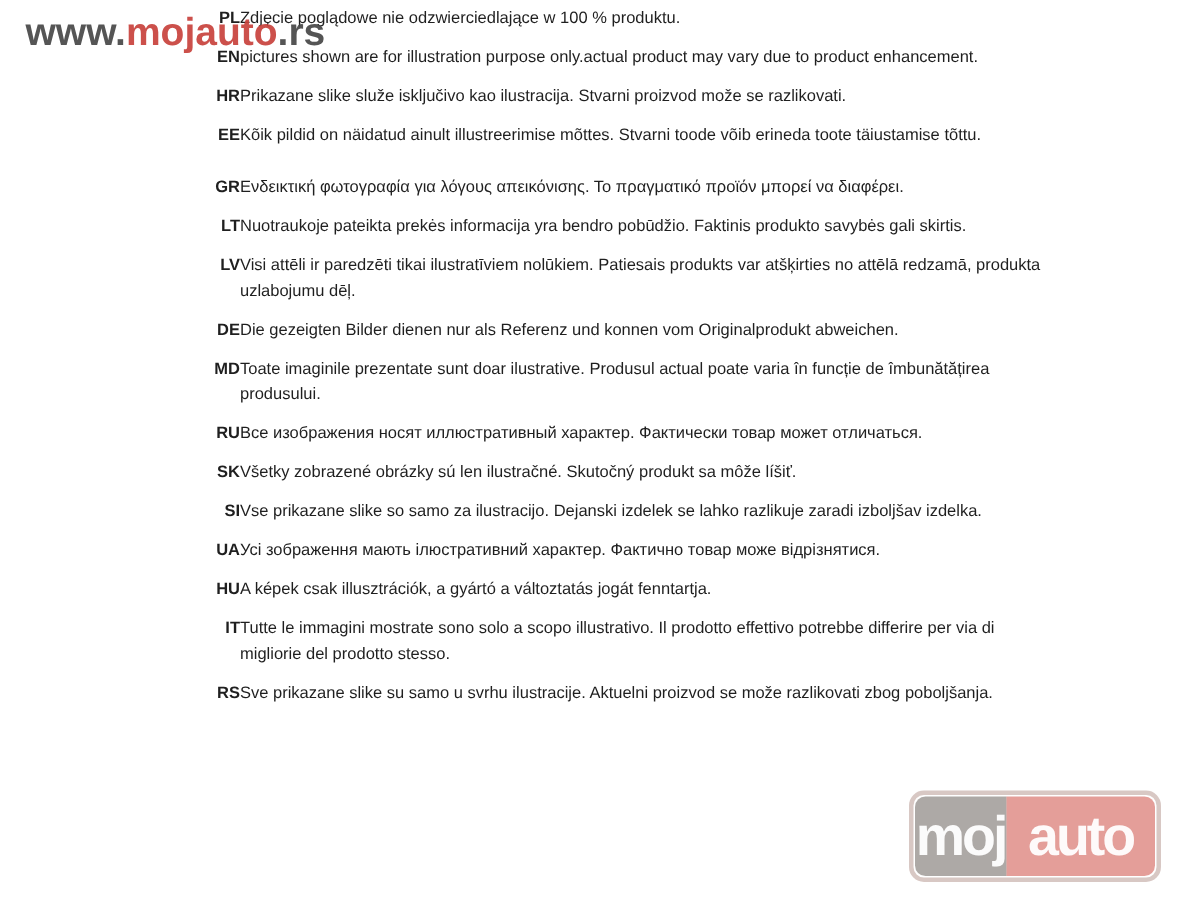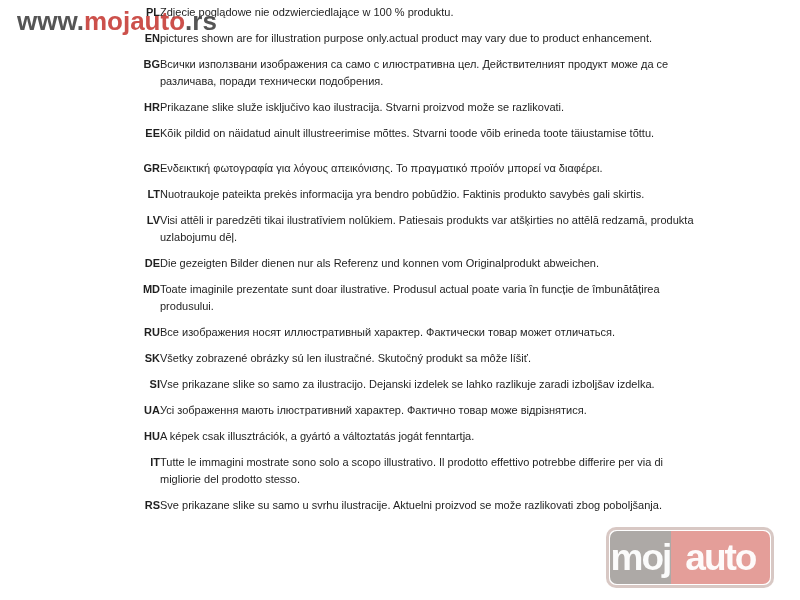--- a/index.html
+++ b/index.html
@@ -65,25 +65,20 @@
   <div class="row">
     <span class="code">PL</span>
     <span class="text">Zdjęcie poglądowe nie odzwierciedlające w 100 % produktu.</span>
   </div>
 
   <div class="row">
     <span class="code">EN</span>
     <span class="text">pictures shown are for illustration purpose only.actual product may vary due to product enhancement.</span>
   </div>
 
-  <div class="row">
-    <span class="code">BG</span>
-    <span class="text">Всички използвани изображения са само с илюстративна цел. Действителният продукт може да се
-различава, поради технически подобрения.</span>
-  </div>
 
   <div class="row">
     <span class="code">HR</span>
     <span class="text">Prikazane slike služe isključivo kao ilustracija. Stvarni proizvod može se razlikovati.</span>
   </div>
 
 
   <div class="row">
     <span class="code">EE</span>
     <span class="text">Kõik pildid on näidatud ainult illustreerimise mõttes. Stvarni toode võib erineda toote täiustamise tõttu.</span>

